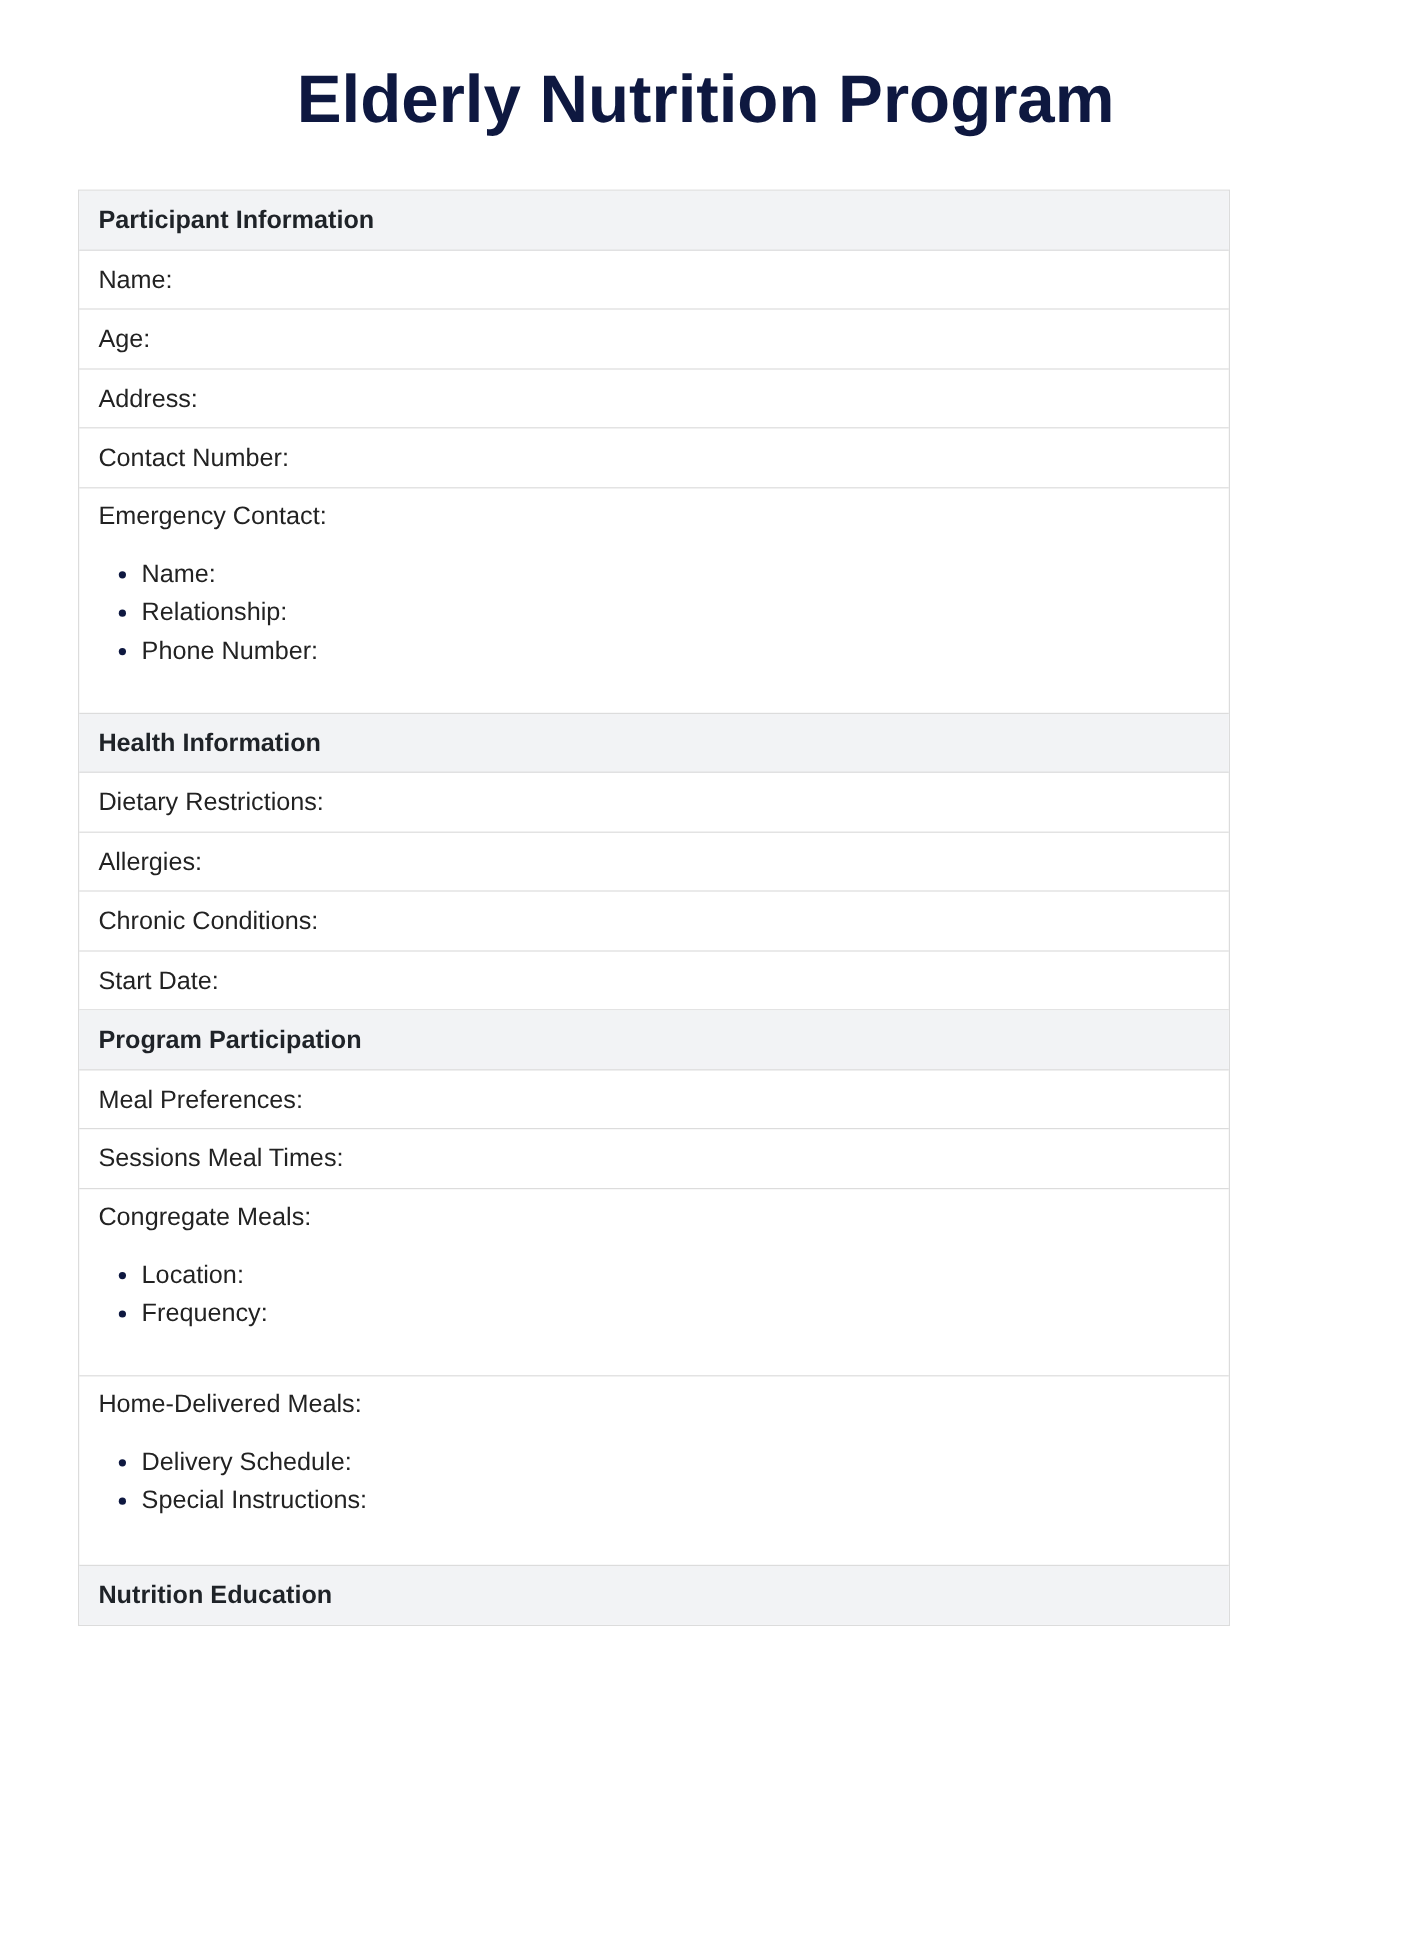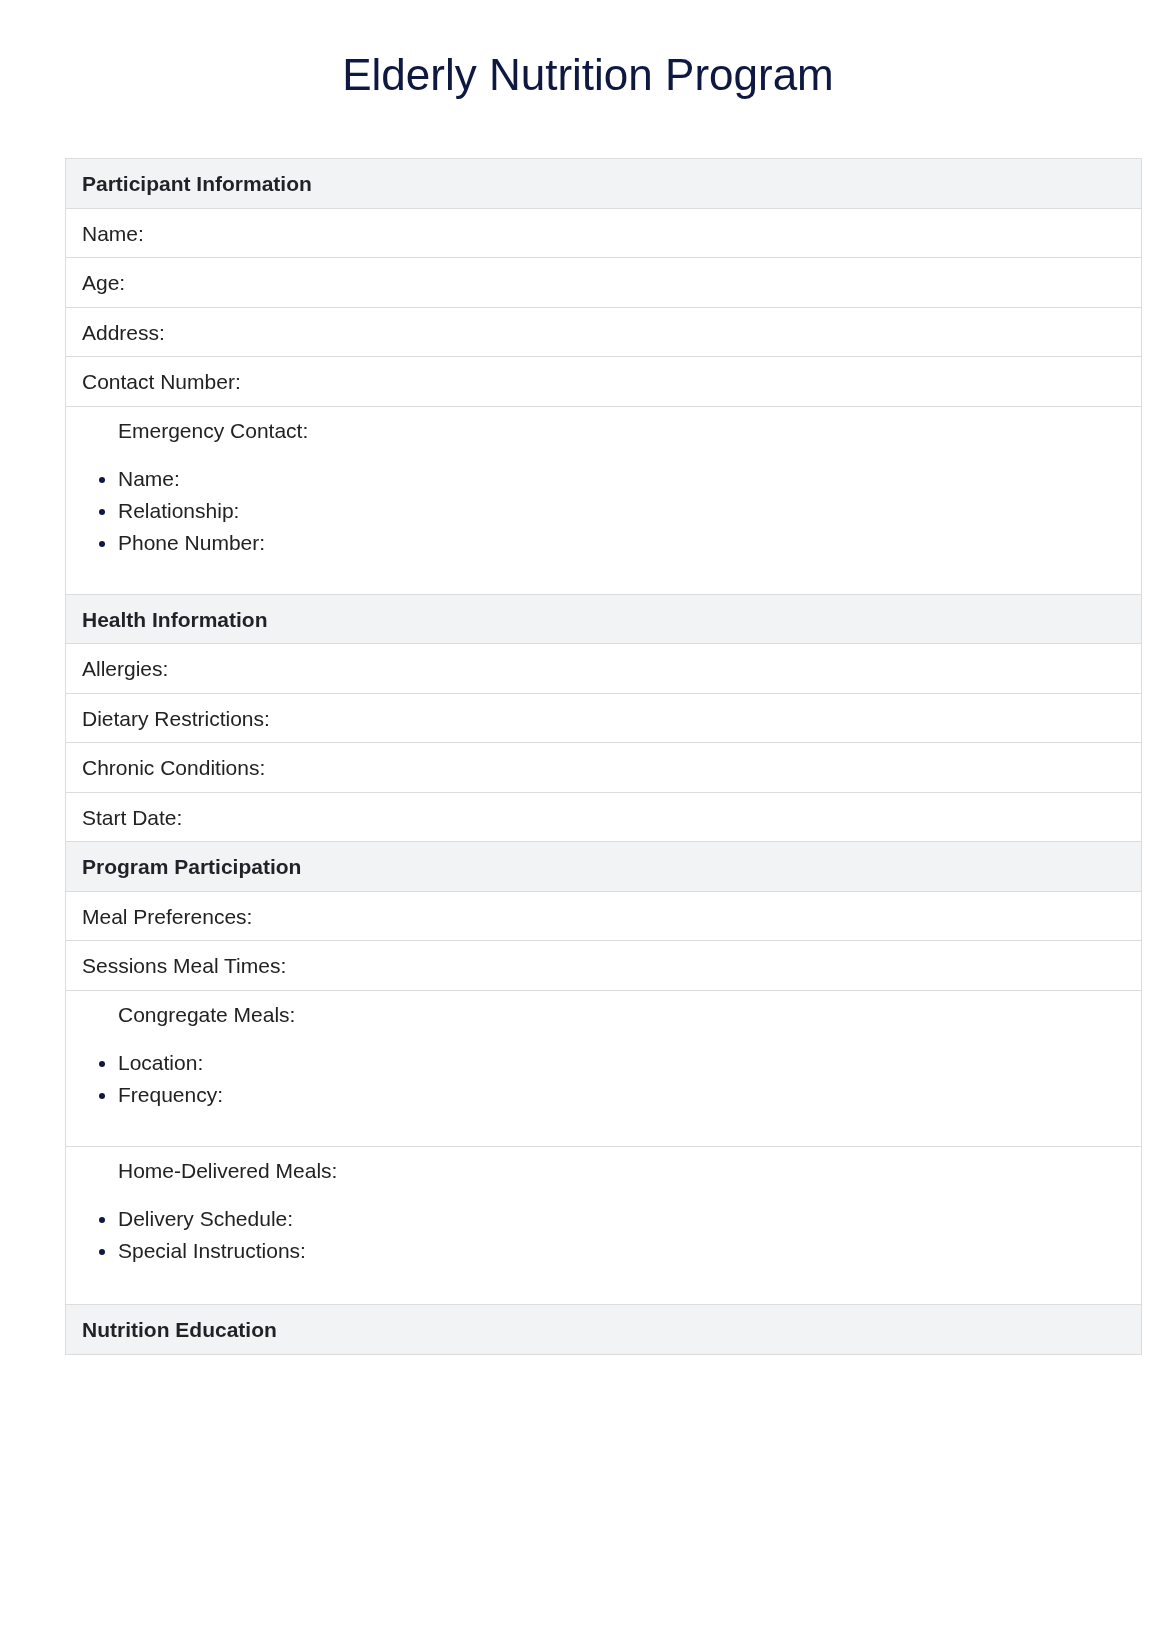--- a/index.html
+++ b/index.html
@@ -1,24 +1,24 @@
 <!DOCTYPE html>
 <html><head>
 <meta charset="utf-8">
 <style>
   html, body { margin:0; padding:0; background:#ffffff; }
   body { width:1176px; height:1630px; position:relative; font-family:"Liberation Sans", sans-serif; color:#222222; }
-  .title { position:absolute; top:50px; left:0; width:1176px; text-align:center; font-size:44px; font-weight:normal; color:#0e1840; margin:0; }
-  .form { position:absolute; top:158px; left:65px; width:1077px; border:1px solid #dcdcdc; box-sizing:border-box; }
+  .title { position:absolute; top:50px; left:0; width:1176px; text-align:center; font-size:56px; font-weight:bold; color:#0e1840; margin:0; }
+  .form { position:absolute; top:158px; left:65px; width:960px; border:1px solid #dcdcdc; box-sizing:border-box; }
   .row { border-bottom:1px solid #dcdcdc; padding:0 16px; font-size:21px; box-sizing:border-box; }
   .row:last-child { border-bottom:none; }
   .row.single { height:49.5px; line-height:49.5px; }
   .row.header { height:49.5px; line-height:49.5px; background:#f2f3f5; font-weight:bold; color:#1f2328; }
   .row.group { padding-top:10px; }
-  .row.group .lbl { line-height:28px;margin-left:36px; }
+  .row.group .lbl { line-height:28px; }
   .row.group ul { margin:18px 0 0 0; padding-left:36px; list-style:disc; }
   .row.group li { line-height:32px; color:#222; }
   .row.group li::marker { color:#0e1840; }
 </style>
 </head>
 <body>
 
 <h1 class="title">Elderly Nutrition Program</h1>
 
 <div class="form">
@@ -31,22 +31,22 @@
   <div class="row group" style="height:188px;">
     <div class="lbl">Emergency Contact:</div>
     <ul>
       <li>Name:</li>
       <li>Relationship:</li>
       <li>Phone Number:</li>
     </ul>
   </div>
 
   <div class="row header">Health Information</div>
+  <div class="row single"><span>Dietary Restrictions:</span></div>
   <div class="row single"><span>Allergies:</span></div>
-  <div class="row single"><span>Dietary Restrictions:</span></div>
   <div class="row single"><span>Chronic Conditions:</span></div>
 
   <div class="row single"><span>Start Date:</span></div>
   <div class="row header">Program Participation</div>
   <div class="row single"><span>Meal Preferences:</span></div>
   <div class="row single"><span>Sessions Meal Times:</span></div>
   <div class="row group" style="height:156px;">
     <div class="lbl">Congregate Meals:</div>
     <ul>
       <li>Location:</li>

